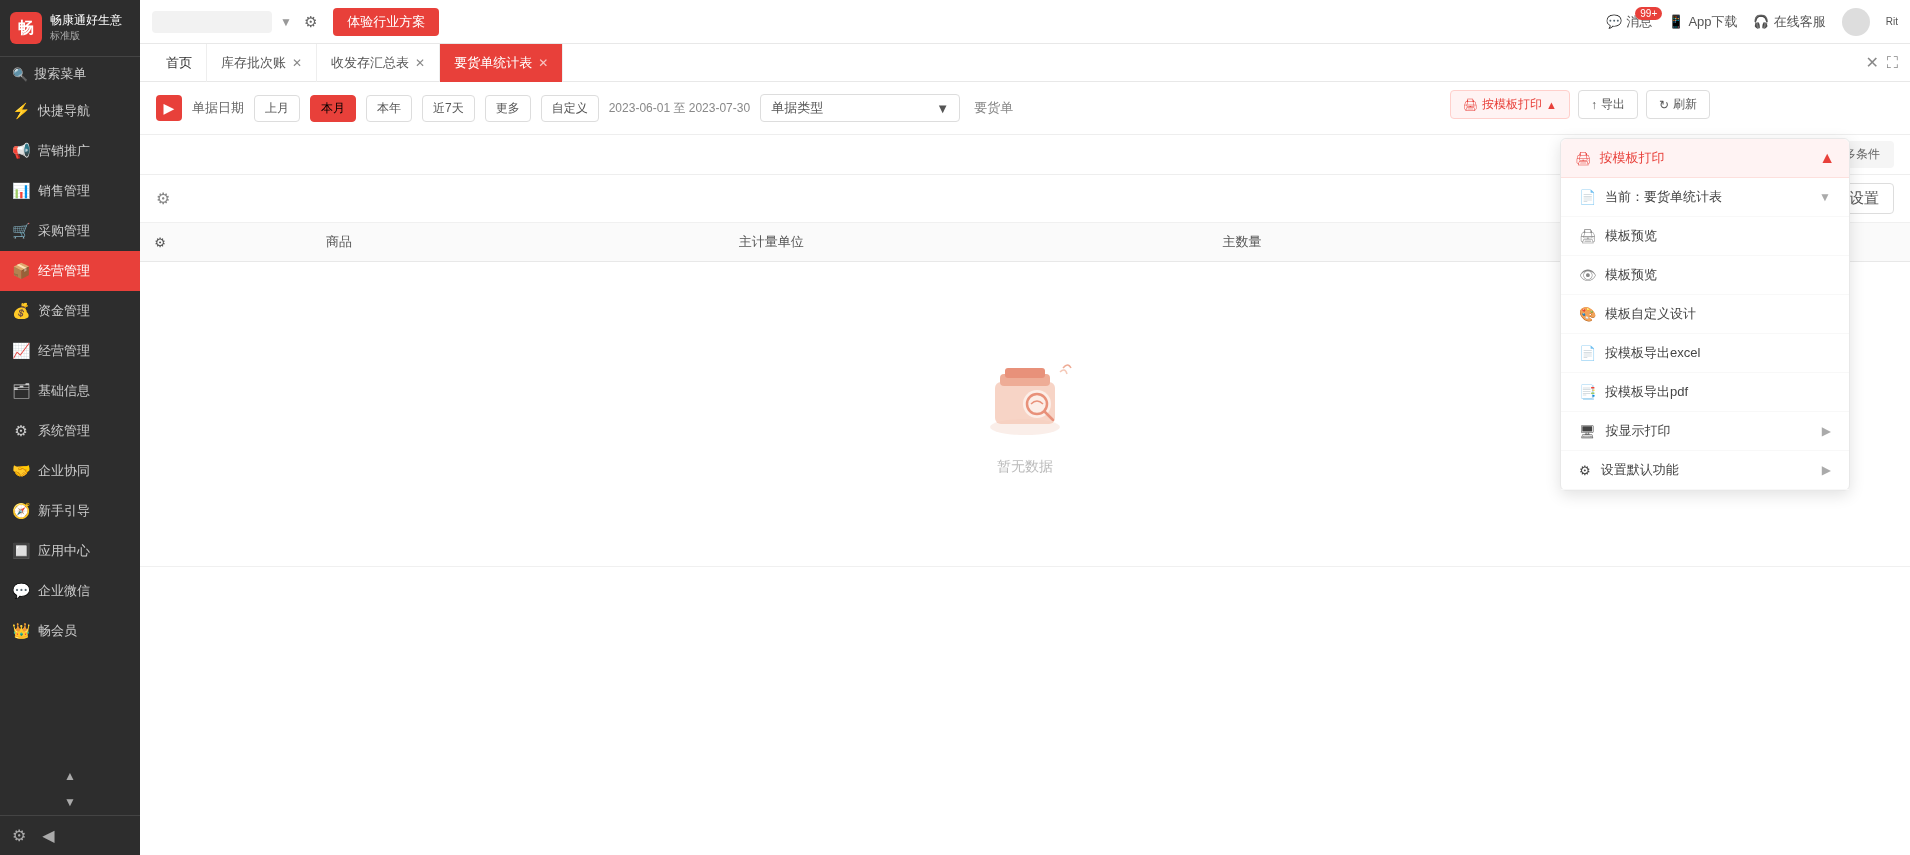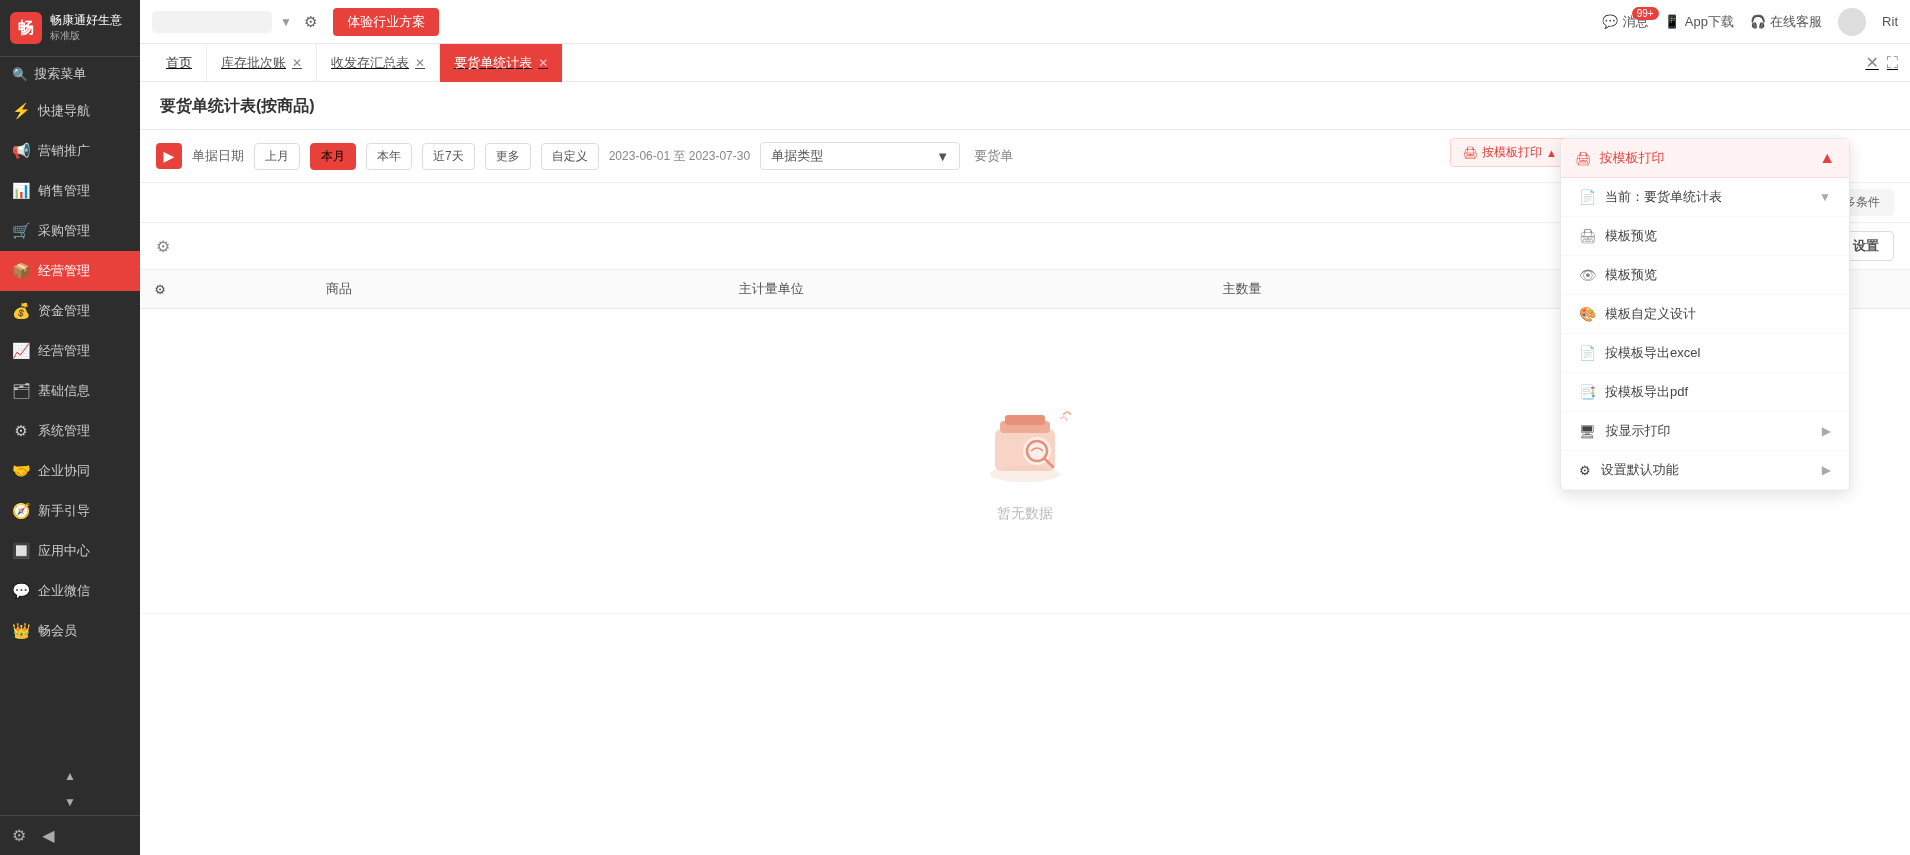--- a/index.html
+++ b/index.html
@@ -112,33 +112,32 @@
       color: #fff;
       border-radius: 8px;
       font-size: 10px;
       padding: 1px 5px;
       position: absolute;
       top: -6px; right: -10px;
     }
     .topbar-app { display: flex; align-items: center; gap: 4px; color: #555; font-size: 13px; cursor: pointer; }
     .topbar-service { display: flex; align-items: center; gap: 4px; color: #555; font-size: 13px; cursor: pointer; }
     .topbar-avatar { width: 28px; height: 28px; background: #ddd; border-radius: 50%; }
-    .topbar-username { color: #555; font-size: 13px; }
+    .topbar-username { color: #555; font-size: 10px; }
 
     
     .tabs-bar {
       background: #fff;
       display: flex;
       align-items: center;
       padding: 0 12px;
       border-bottom: 1px solid #e8e8e8;
       height: 38px;
       flex-shrink: 0;
       gap: 0;
-      text-decoration: underline;
     }
     .tab {
       padding: 0 14px;
       height: 38px;
       display: flex; align-items: center; gap: 6px;
       font-size: 13px;
       color: #555;
       cursor: pointer;
       border-right: 1px solid #eee;
       white-space: nowrap;
@@ -346,23 +345,22 @@
       padding: 6px 20px;
       font-size: 13px;
       cursor: pointer;
     }
     .btn-settings {
       background: #fff;
       color: #555;
       border: 1px solid #ddd;
       border-radius: 4px;
       padding: 5px 14px;
-      font-size: 13px;
-      cursor: pointer;
-      font-weight: bold;
+      font-size: 15px;
+      cursor: pointer;
     }
     .dots-btn { color: #888; font-size: 18px; cursor: pointer; margin-left: auto; }
   </style>
 </head>
 <body>
 
 <div class="sidebar">
   <div class="sidebar-logo">
     <div class="sidebar-logo-icon">
       <span>畅</span>
@@ -494,23 +492,20 @@
       <span class="close">✕</span>
     </div>
     <div class="tabs-right">
       <span class="tab-close-all">✕</span>
       <span class="tab-expand">⛶</span>
     </div>
   </div>
 
   <div style="flex:1;display:flex;flex-direction:column;overflow:hidden;position:relative;">
 
-    <div class="page-header">
-      <div class="page-title">要货单统计表(按商品)</div>
-    </div>
 
     <div class="filter-bar">
       <div class="filter-arrow">▶</div>
       <span class="filter-label">单据日期</span>
       <button class="filter-date-btn">上月</button>
       <button class="filter-date-btn active">本月</button>
       <button class="filter-date-btn">本年</button>
       <button class="filter-date-btn">近7天</button>
       <button class="filter-date-btn">更多</button>
       <button class="filter-date-btn">自定义</button>

